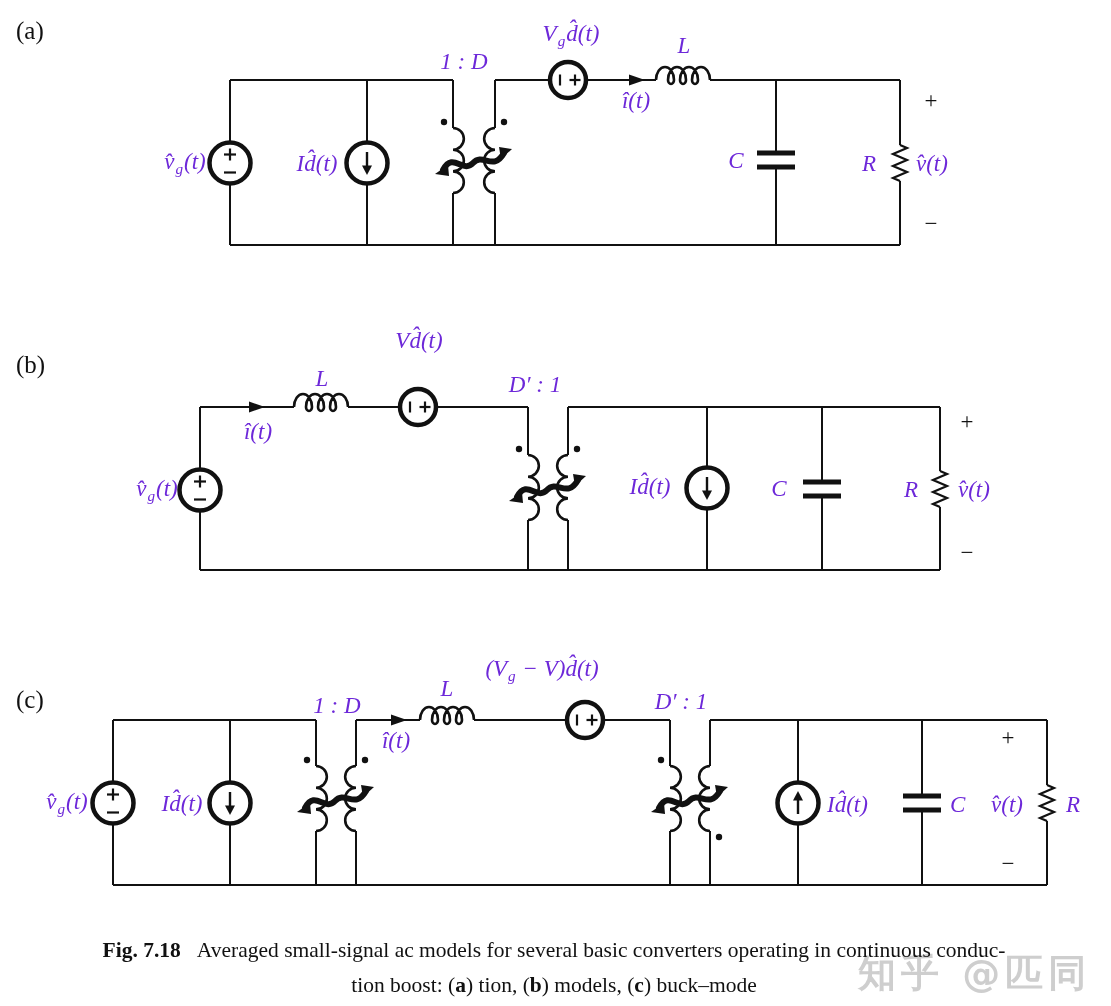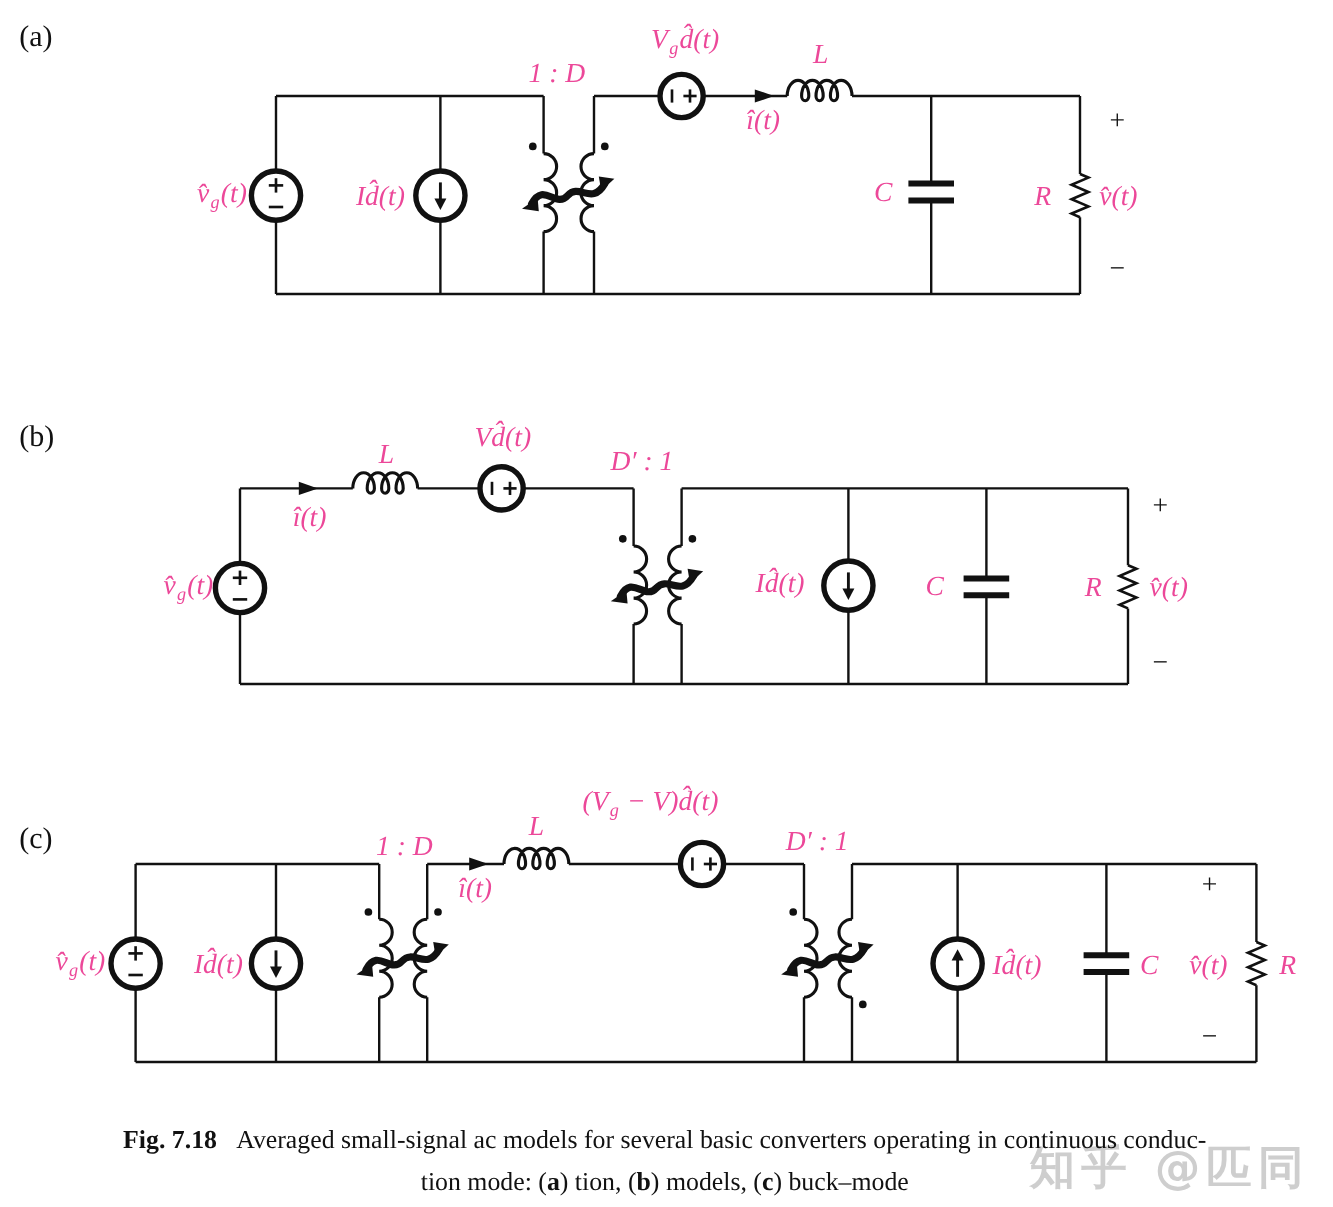--- a/index.html
+++ b/index.html
@@ -1,20 +1,20 @@
 <!DOCTYPE html>
 <html><head>
 <meta charset="utf-8">
 <style>
   html,body{margin:0;padding:0;background:#ffffff;}
   #page{position:relative;width:1111px;height:1006px;background:#ffffff;overflow:hidden;
         font-family:"Liberation Serif","DejaVu Serif",serif;color:#111111;}
   svg{position:absolute;left:0;top:0;}
   .lbl{position:absolute;font:italic 23px "Liberation Serif","DejaVu Serif",serif;
-       transform:translate(-50%,-50%);white-space:nowrap;color:#ec4899;line-height:1;}
+       transform:translate(-50%,-50%);white-space:nowrap;color:#6d28d9;line-height:1;}
   .lbl.la{transform:translate(0,-50%);}
   .lbl .sub{font-size:0.66em;font-style:italic;vertical-align:-0.34em;margin-left:1px;margin-right:1px;}
   .sign{position:absolute;font:400 23px "Liberation Serif","DejaVu Serif",serif;font-style:normal;
         transform:translate(-50%,-50%);color:#111;line-height:1;}
   .tag{position:absolute;font:25px "Liberation Serif","DejaVu Serif",serif;color:#111;line-height:1;}
   #caption{position:absolute;left:14px;top:933px;width:1080px;
            font:21.5px "Liberation Serif","DejaVu Serif",serif;color:#111;line-height:35px;z-index:3;text-align:center;}
   .cap-fig{font-weight:bold;margin-right:16px;}
   .cap-b{font-weight:bold;}
   #watermark{position:absolute;left:858px;top:948px;z-index:2;
@@ -145,21 +145,21 @@
     <div class="lbl la" style="left:916px;top:163px">v̂(t)</div>
     <div class="sign" style="left:931px;top:100px">+</div>
     <div class="sign" style="left:931px;top:223px">−</div>
   </div>
 
   <div>
     <div class="tag" style="left:16px;top:352px">(b)</div>
     <div class="lbl" style="left:157px;top:490px"><span>v̂</span><span class="sub">g</span><span>(t)</span></div>
     <div class="lbl" style="left:258px;top:431px">î(t)</div>
     <div class="lbl" style="left:322px;top:378px">L</div>
-    <div class="lbl" style="left:419px;top:364px">Vd̂(t)</div>
+    <div class="lbl" style="left:419px;top:340px">Vd̂(t)</div>
     <div class="lbl" style="left:535px;top:384px">D′ : 1</div>
     <div class="lbl" style="left:650px;top:486px">Id̂(t)</div>
     <div class="lbl" style="left:779px;top:488px">C</div>
     <div class="lbl" style="left:911px;top:489px">R</div>
     <div class="lbl la" style="left:958px;top:489px">v̂(t)</div>
     <div class="sign" style="left:967px;top:421px">+</div>
     <div class="sign" style="left:967px;top:552px">−</div>
   </div>
 
   <div>
@@ -174,18 +174,18 @@
     <div class="lbl la" style="left:827px;top:804px">Id̂(t)</div>
     <div class="lbl la" style="left:950px;top:804px">C</div>
     <div class="lbl" style="left:1007px;top:804px">v̂(t)</div>
     <div class="lbl la" style="left:1066px;top:804px">R</div>
     <div class="sign" style="left:1008px;top:737px">+</div>
     <div class="sign" style="left:1008px;top:863px">−</div>
   </div>
 
   <div id="caption">
     <span class="cap-fig">Fig. 7.18</span><span>Averaged small-signal ac models for several basic converters operating in continuous conduc-</span><br>
-    <span>tion mode: (</span><span class="cap-b">a</span><span>) tion, (</span><span class="cap-b">b</span><span>) models, (</span><span class="cap-b">c</span><span>) buck–mode</span>
+    <span>tion boost: (</span><span class="cap-b">a</span><span>) tion, (</span><span class="cap-b">b</span><span>) models, (</span><span class="cap-b">c</span><span>) buck–mode</span>
   </div>
 
   <div id="watermark">知乎 @匹同</div>
 
 </div>
 
 </body></html>

